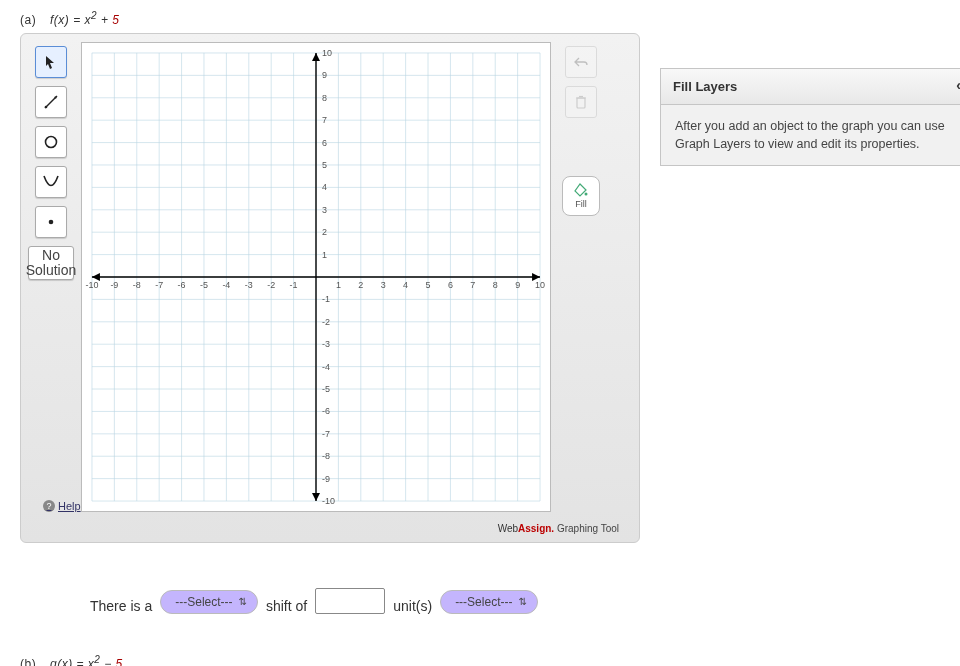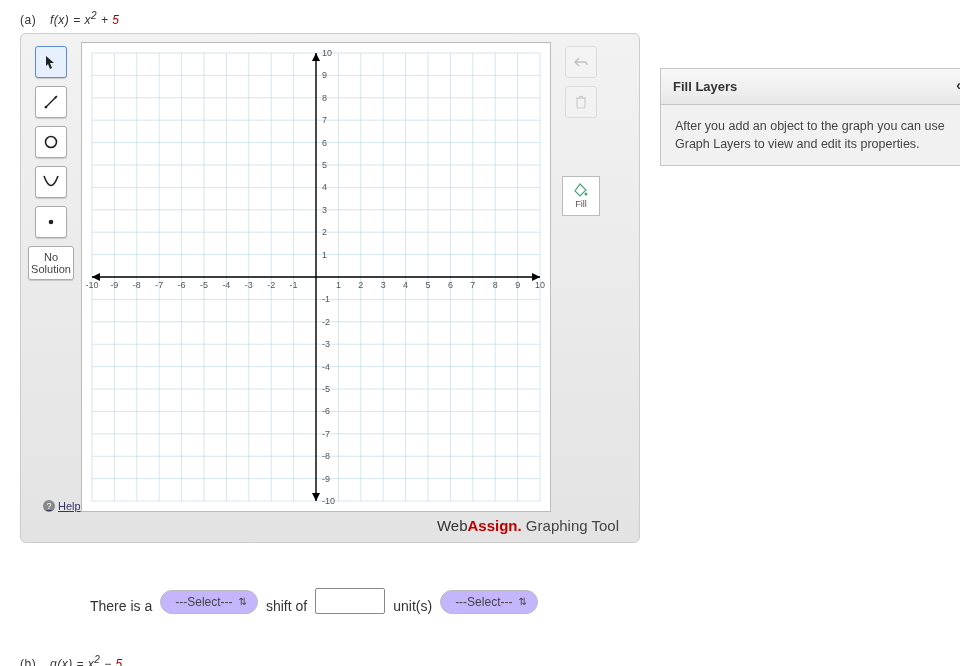--- a/index.html
+++ b/index.html
@@ -40,21 +40,21 @@
     border-radius: 3px;
     display: flex;
     align-items: center;
     justify-content: center;
     cursor: pointer;
     box-shadow: 0 1px 1px rgba(0,0,0,.15);
   }
   .tool-btn.selected { background: #e6f0ff; border-color: #5a8dd6; }
   .tool-btn.wide {
     width: 46px; height: 34px;
-    font-size: 11px; line-height: 1.1;
+    font-size: 14px; line-height: 1.1;
     flex-direction: column; text-align: center;
     color: #444;
   }
   .graph-wrap {
     background: #fff;
     border: 1px solid #bbb;
     width: 470px;
     height: 470px;
     position: relative;
   }
@@ -76,40 +76,40 @@
     flex-direction: column;
     align-items: center;
     justify-content: center;
     font-size: 8px; color: #777;
     cursor: pointer;
   }
   .side-btn.disabled { opacity: .4; cursor: default; }
   .fill-btn {
     margin-top: 50px;
     width: 38px; height: 40px;
-    background: #fff; border: 1px solid #bbb; border-radius: 0;
+    background: #fff; border: 1px solid #bbb; border-radius: 8px;
     display: flex; flex-direction: column; align-items: center; justify-content: center;
     gap: 2px; font-size: 9px; color: #555; cursor: pointer;
   }
   .help-link {
     position: absolute;
     bottom: 30px; left: 22px;
     font-size: 11px; color: #336; text-decoration: underline;
     display: flex; align-items: center; gap: 3px;
     cursor: pointer;
   }
   .help-link .qicon {
     width: 12px; height: 12px; border-radius: 50%;
     background: #888; color: #fff; font-size: 9px;
     display: inline-flex; align-items: center; justify-content: center;
   }
   .branding {
     position: absolute;
     bottom: 8px; right: 20px;
-    font-size: 15px; color: #444;
+    font-size: 10px; color: #444;
   }
   .branding .wa1 { color: #333; }
   .branding .wa2 { color: #b00; font-weight: bold; }
   .right-side {
     position: absolute;
     left: 640px; top: 35px;
     width: 310px;
   }
   .panel-head {
     background: linear-gradient(#f8f8f8,#e8e8e8);

